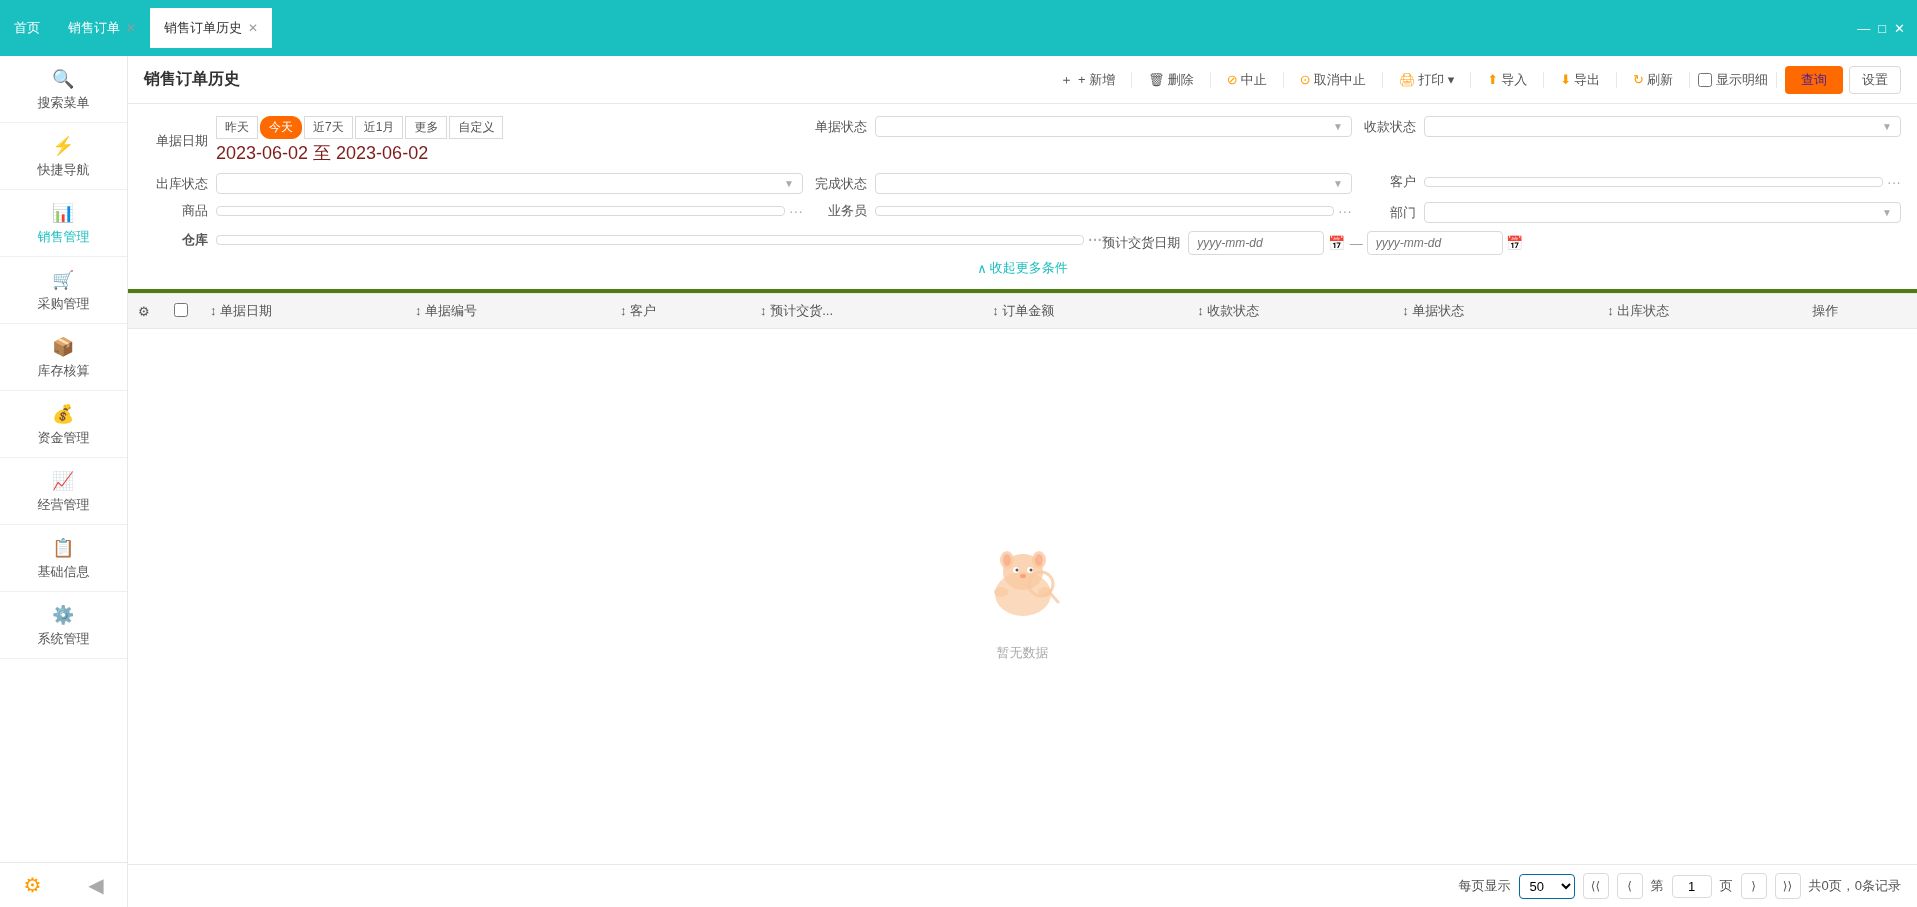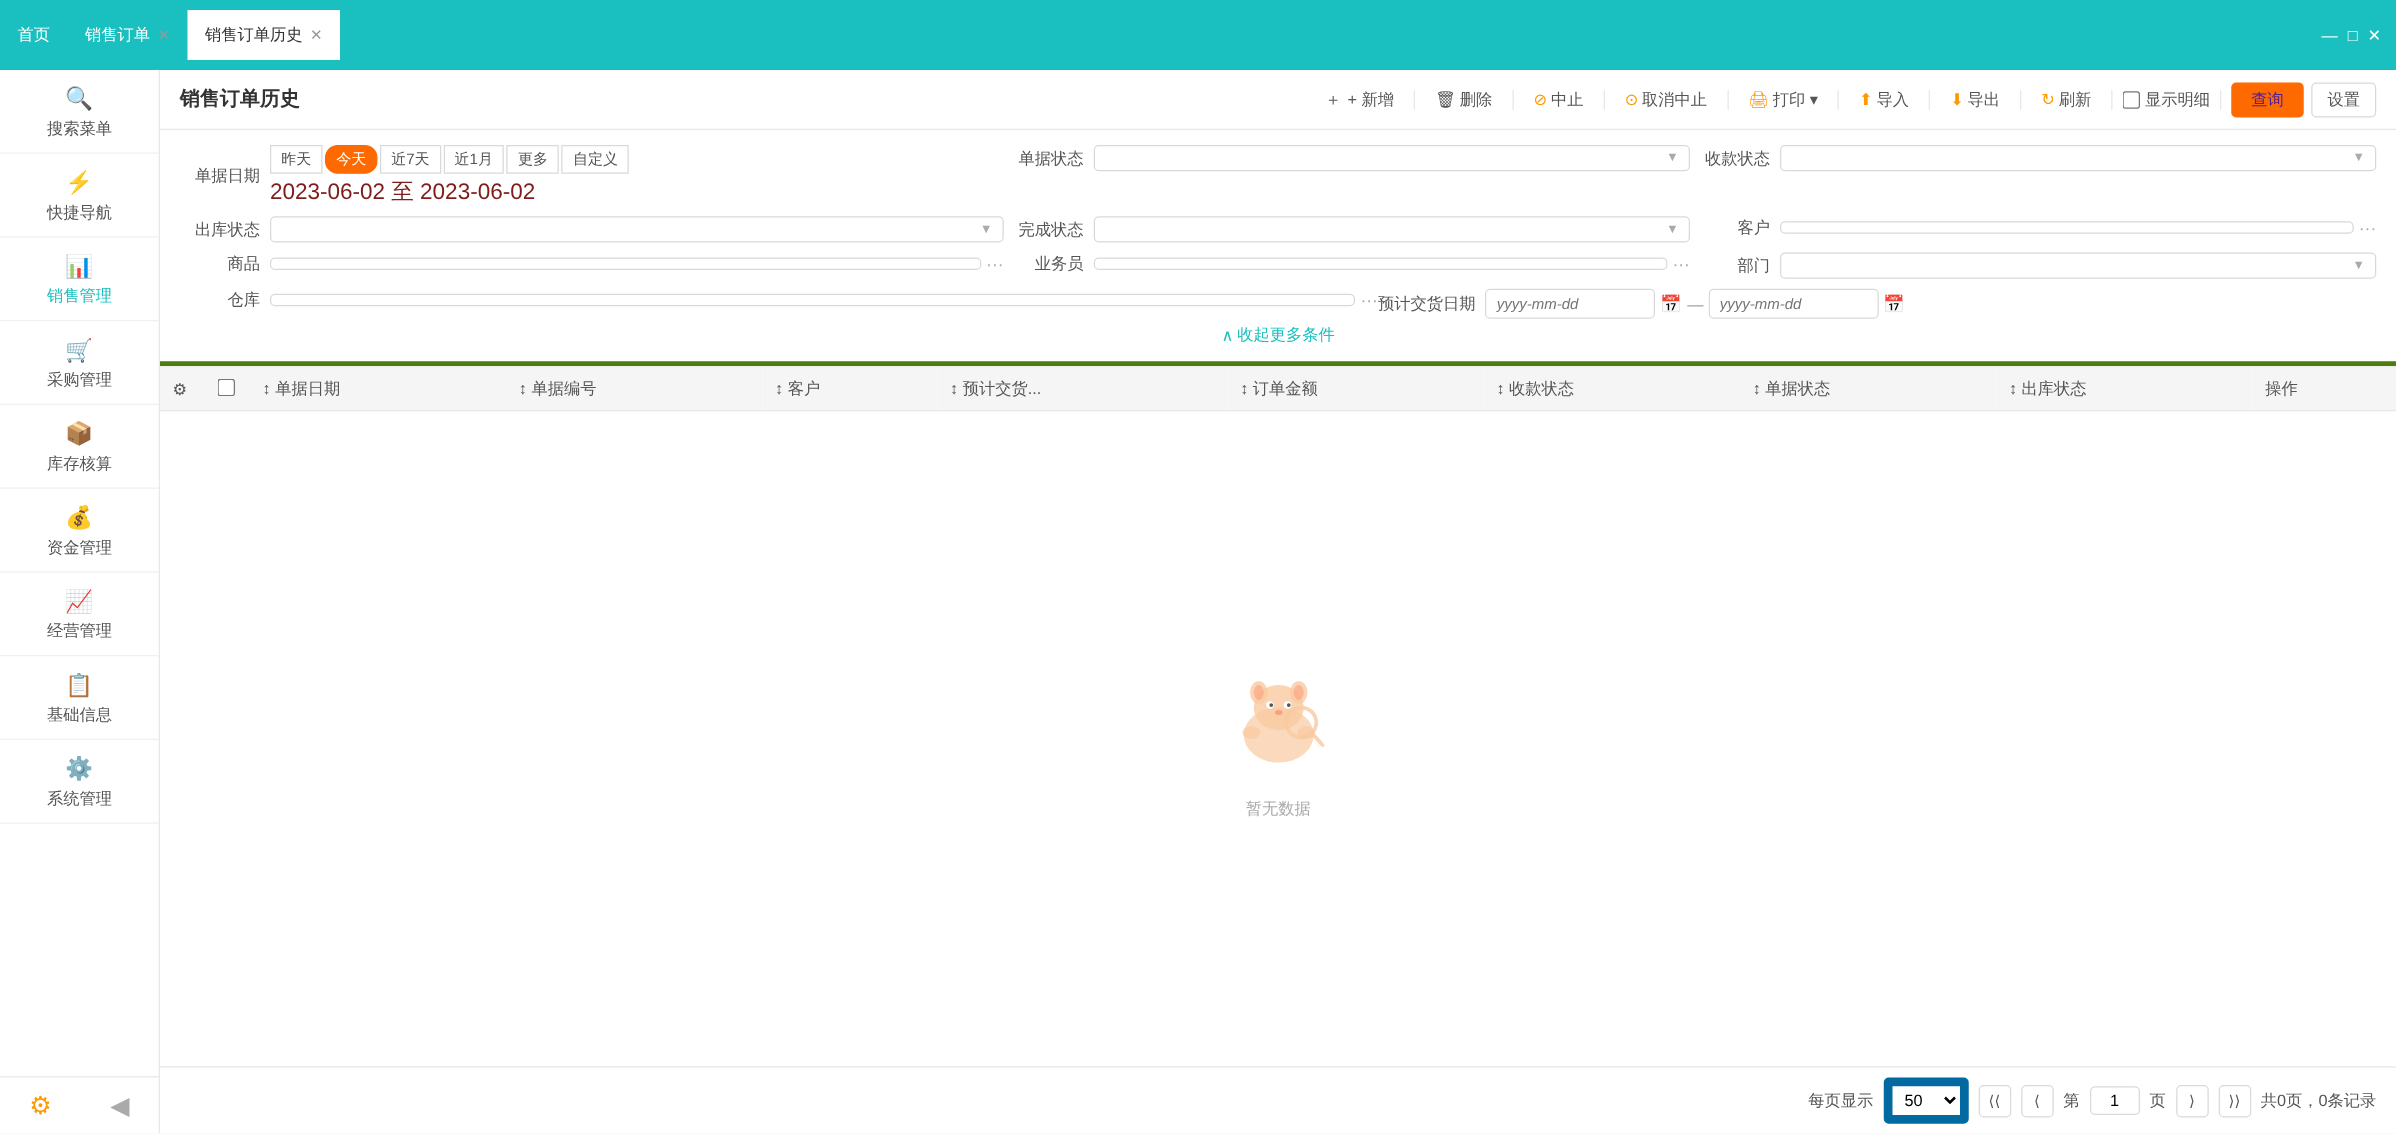--- a/index.html
+++ b/index.html
@@ -279,21 +279,21 @@
       border-top: 1px solid #e8e8e8;
       padding: 8px 16px;
       display: flex;
       align-items: center;
       justify-content: flex-end;
       gap: 8px;
       flex-shrink: 0;
     }
     .pagination-label { color: #555; }
     .page-size-select {
-      border: 7px solid #0369a1;
+      border: 1px solid #0369a1;
       border-radius: 4px;
       padding: 3px 6px;
       background: #fff;
       cursor: pointer;
     }
     .page-btn {
       width: 26px;
       height: 26px;
       border: 1px solid #d9d9d9;
       border-radius: 4px;
@@ -545,21 +545,21 @@
         <div class="filter-cell" style="flex:1;">
           <span class="filter-cell-label">部门</span>
           <div class="select-control filter-cell-input">
             <span style="color:#ccc;"></span>
             <span class="select-arrow">▼</span>
           </div>
         </div>
       </div>
 
       <div class="filter-section-row" style="margin-top:8px;">
-        <div class="filter-cell" style="flex:1.2;">
+        <div class="filter-cell" style="flex:1.2;font-weight:bold;">
           <span class="filter-cell-label">仓库</span>
           <div style="display:flex;align-items:center;flex:1;">
             <div class="input-control filter-cell-input" style="color:#ccc;"></div>
             <span class="ellipsis-btn">···</span>
           </div>
         </div>
         <div class="filter-cell" style="flex:1;">
           <span class="filter-cell-label">预计交货日期</span>
           <div class="date-input-group">
             <input class="date-input" type="text" placeholder="yyyy-mm-dd" style="">

